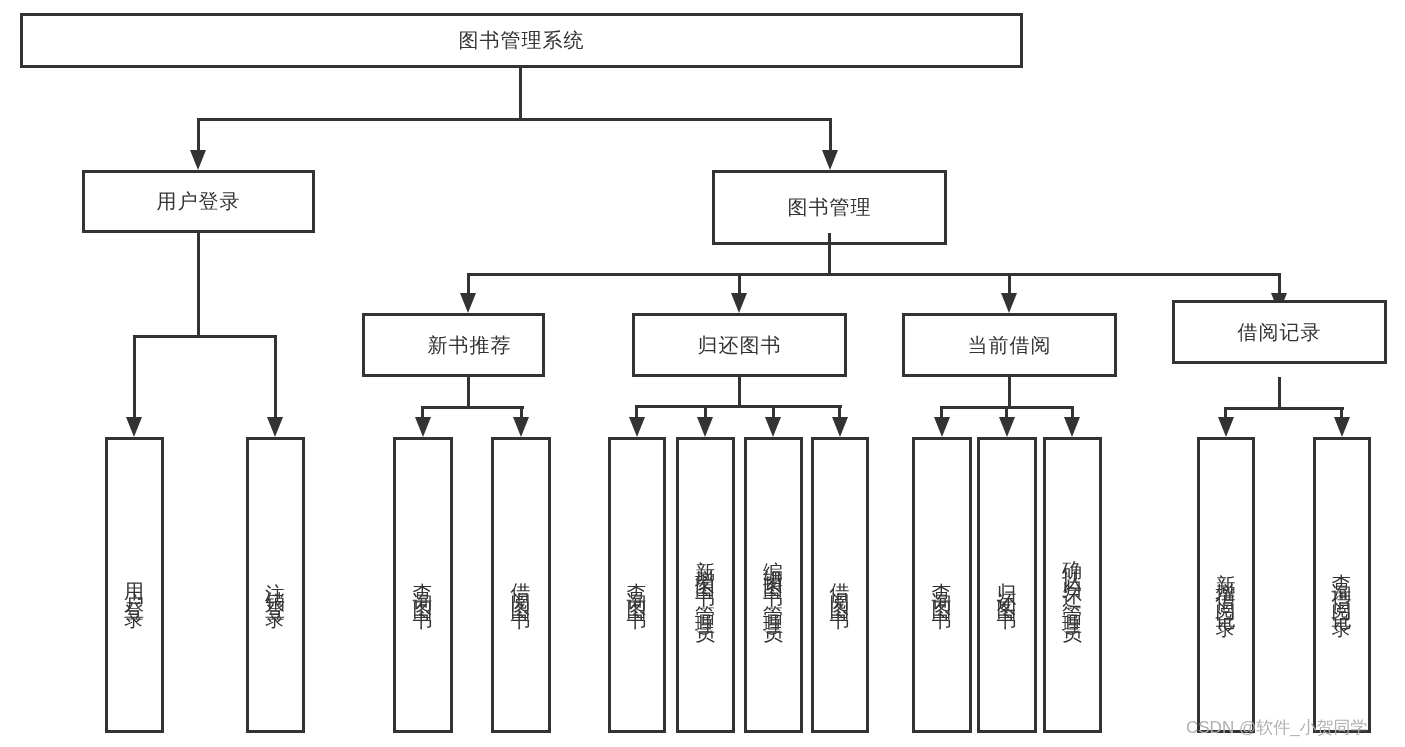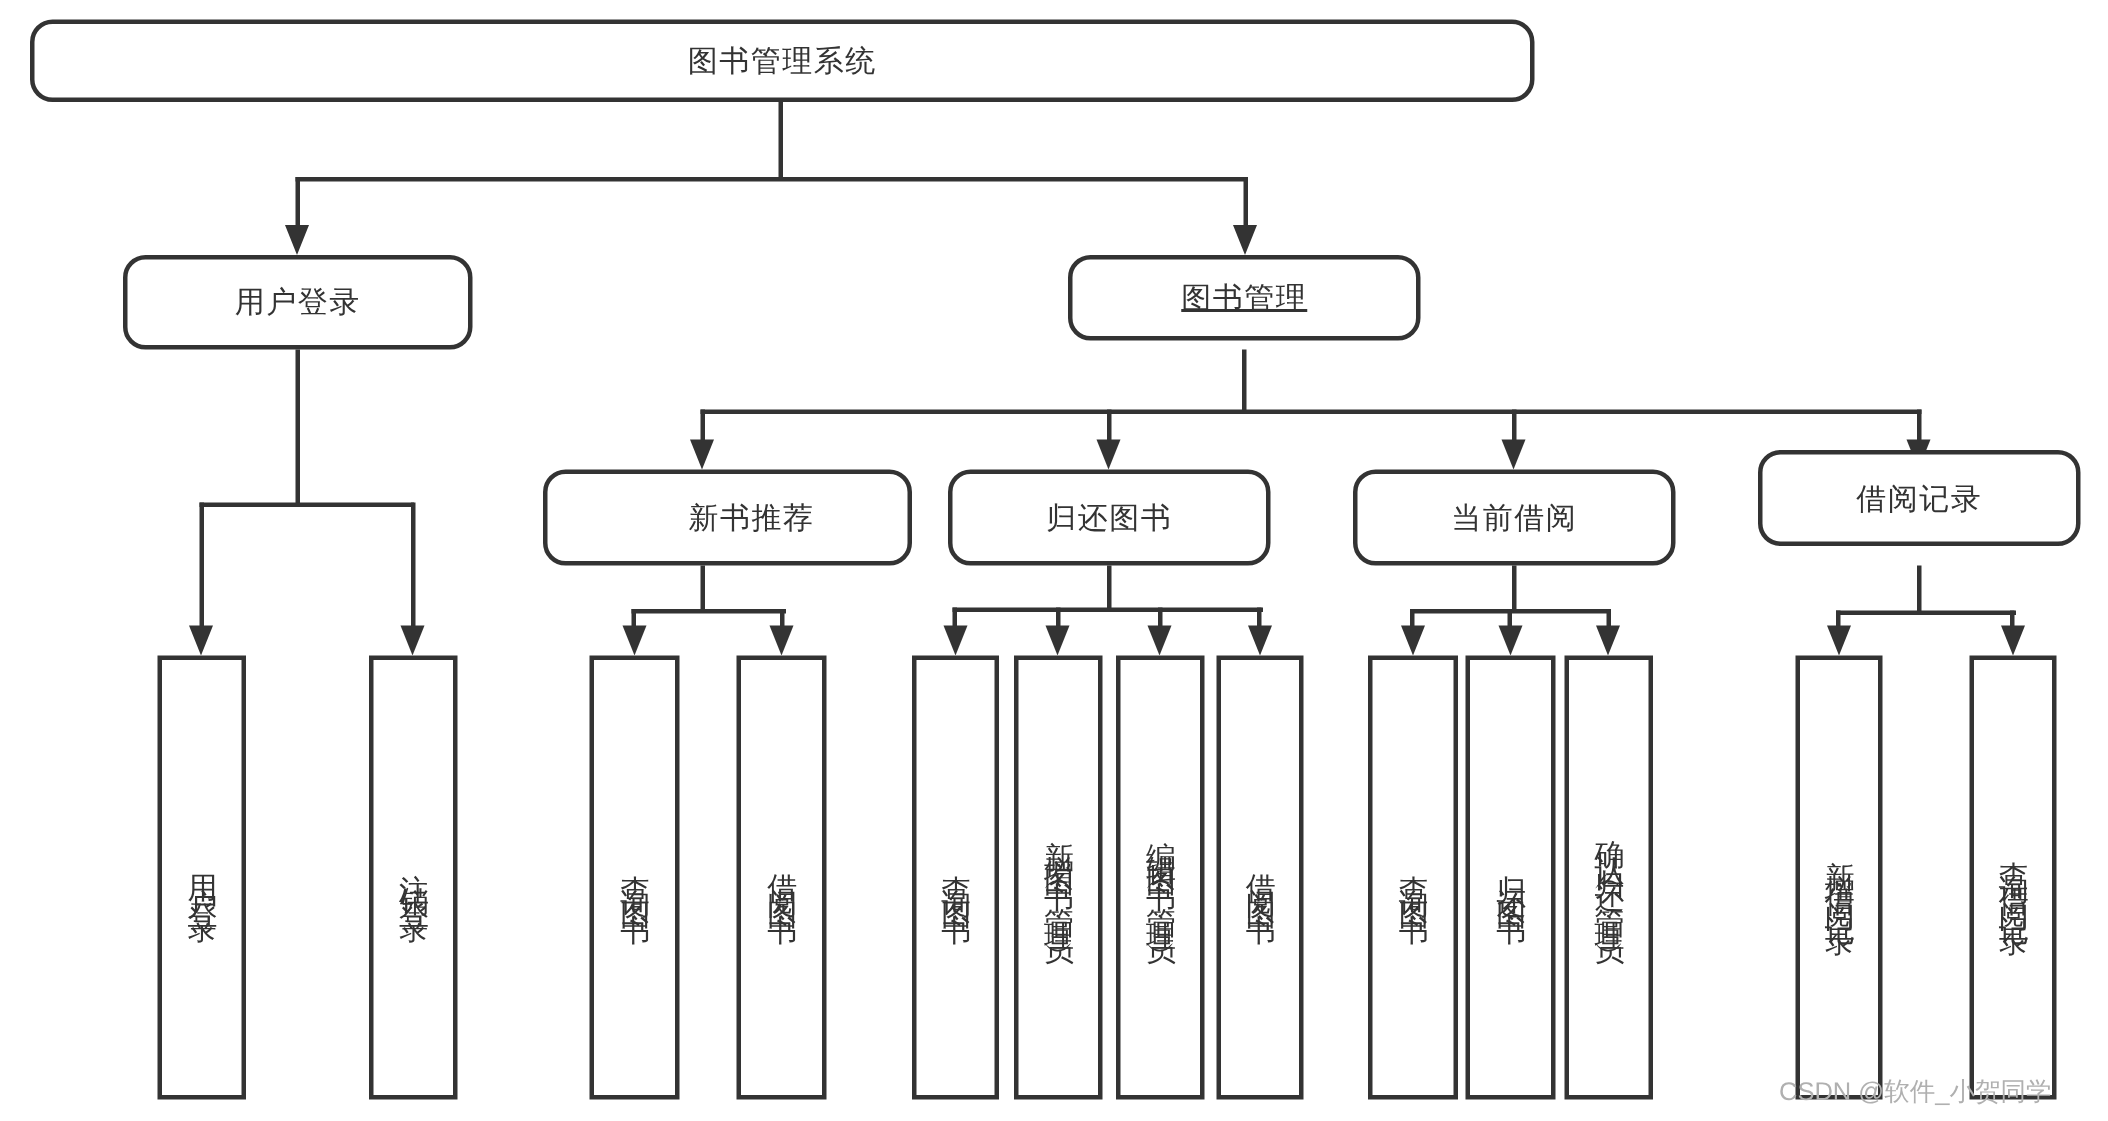--- a/index.html
+++ b/index.html
@@ -22,21 +22,21 @@
   }
   .box {
     position: absolute;
     background: var(--box-fill);
     border: 3px solid var(--box-border);
     display: flex;
     align-items: center;
     justify-content: center;
     text-align: center;
   }
-  .box.h-label { font-size: 20px; letter-spacing: 1px; border-radius: 15px; }
+  .box.h-label { font-size: 20px; letter-spacing: 1px; }
   .leaf span {
     writing-mode: vertical-rl;
     font-size: 20px;
     letter-spacing: 9px;
     line-height: 1;
   }
   .vline, .hline { position: absolute; background: var(--line); }
   .vline { width: 3px; }
   .hline { height: 3px; }
   .arrow {
@@ -69,21 +69,21 @@
     <div class="hline" style="left:197px; top:118px; width:635px;"></div>
     <div class="vline" style="left:197px; top:118px; height:34px;"></div>
     <div class="arrow" style="left:190px; top:150px;"></div>
     <div class="vline" style="left:829px; top:118px; height:34px;"></div>
     <div class="arrow" style="left:822px; top:150px;"></div>
   </div>
 
   <div class="box h-label" style="left:82px; top:170px; width:233px; height:63px;">
     <span>用户登录</span>
   </div>
-  <div class="box h-label" style="left:712px; top:170px; width:235px; height:57px;text-decoration:underline;">
+  <div class="box h-label" style="left:712px; top:170px; width:235px; height:75px;">
     <span>图书管理</span>
   </div>
 
   <div>
     <div class="vline" style="left:197px; top:233px; height:104px;"></div>
     <div class="hline" style="left:133px; top:335px; width:143px;"></div>
     <div class="vline" style="left:133px; top:335px; height:84px;"></div>
     <div class="arrow" style="left:126px; top:417px;"></div>
     <div class="vline" style="left:274px; top:335px; height:84px;"></div>
     <div class="arrow" style="left:267px; top:417px;"></div>
@@ -95,21 +95,21 @@
     <div class="vline" style="left:467px; top:273px; height:22px;"></div>
     <div class="arrow" style="left:460px; top:293px;"></div>
     <div class="vline" style="left:738px; top:273px; height:22px;"></div>
     <div class="arrow" style="left:731px; top:293px;"></div>
     <div class="vline" style="left:1008px; top:273px; height:22px;"></div>
     <div class="arrow" style="left:1001px; top:293px;"></div>
     <div class="vline" style="left:1278px; top:273px; height:22px;"></div>
     <div class="arrow" style="left:1271px; top:293px;"></div>
   </div>
 
-  <div class="box h-label" style="left:362px; top:313px; width:246px; height:64px;padding-left:32px;">
+  <div class="box h-label" style="left:362px; top:313px; width:183px; height:64px;padding-left:32px;">
     <span>新书推荐</span>
   </div>
   <div class="box h-label" style="left:632px; top:313px; width:215px; height:64px;">
     <span>归还图书</span>
   </div>
   <div class="box h-label" style="left:902px; top:313px; width:215px; height:64px;">
     <span>当前借阅</span>
   </div>
   <div class="box h-label" style="left:1172px; top:300px; width:215px; height:64px;">
     <span>借阅记录</span>

